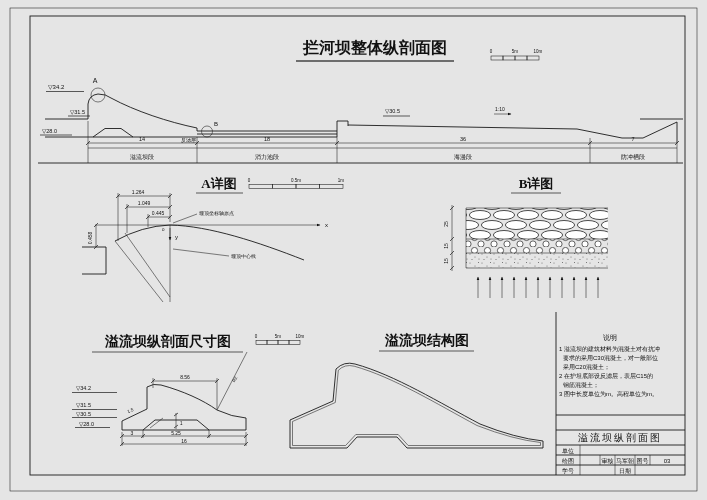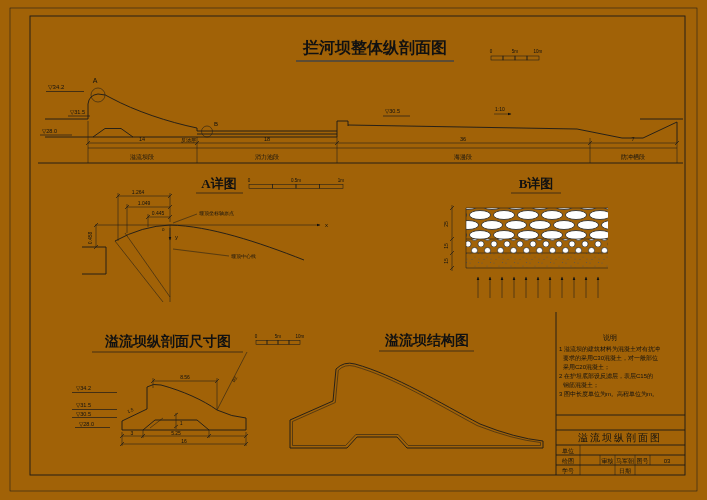--- a/index.html
+++ b/index.html
@@ -1,16 +1,16 @@
 <!DOCTYPE html>
 <html><head>
 <meta charset="utf-8">
 <style>
   html,body{margin:0;padding:0;background:#ffffff;}
-  .sheet{position:relative;width:707px;height:500px;background:#a16207;overflow:hidden;}
+  .sheet{position:relative;width:707px;height:500px;background:#e5e5e5;overflow:hidden;}
   svg text{font-family:"Liberation Sans","DejaVu Sans",sans-serif;fill:#111;}
   .ttl{font-family:"Liberation Serif","DejaVu Serif",serif;font-weight:bold;}
   .ln{stroke:#1a1a1a;stroke-width:0.9;fill:none;}
   .thin{stroke:#1a1a1a;stroke-width:0.55;fill:none;}
   .tick{stroke:#1a1a1a;stroke-width:0.7;fill:none;}
   .ul{stroke:#1a1a1a;stroke-width:0.7;}
   .tul{stroke:#444;stroke-width:1.6;}
   .t16{font-size:16px;} .t14{font-size:14px;} .t13{font-size:13px;}
   .t10{font-size:10px;} .t7{font-size:7px;}
   .t6{font-size:6px;} .t55{font-size:5.5px;} .t5{font-size:5px;} .t45{font-size:4.5px;}

